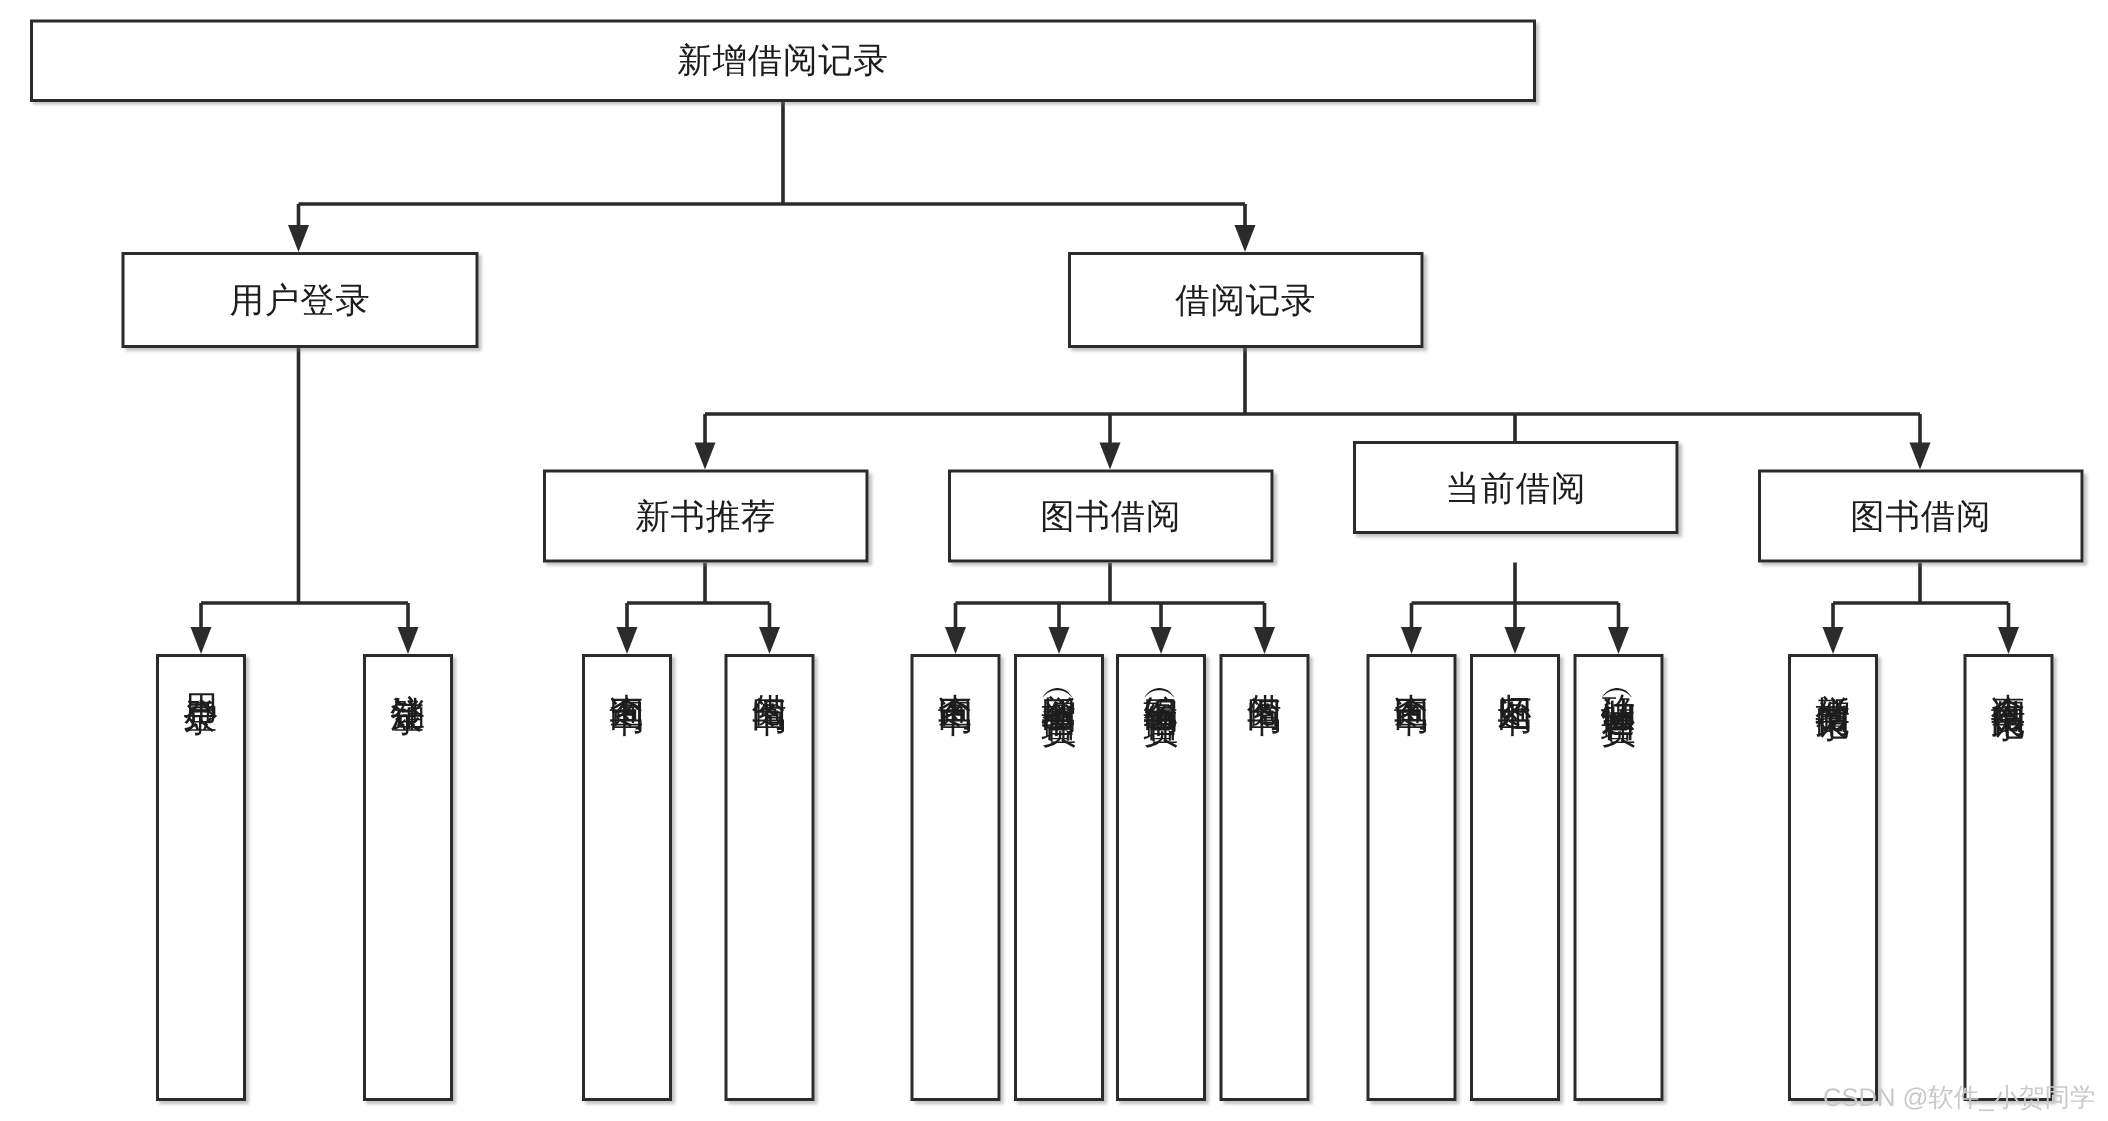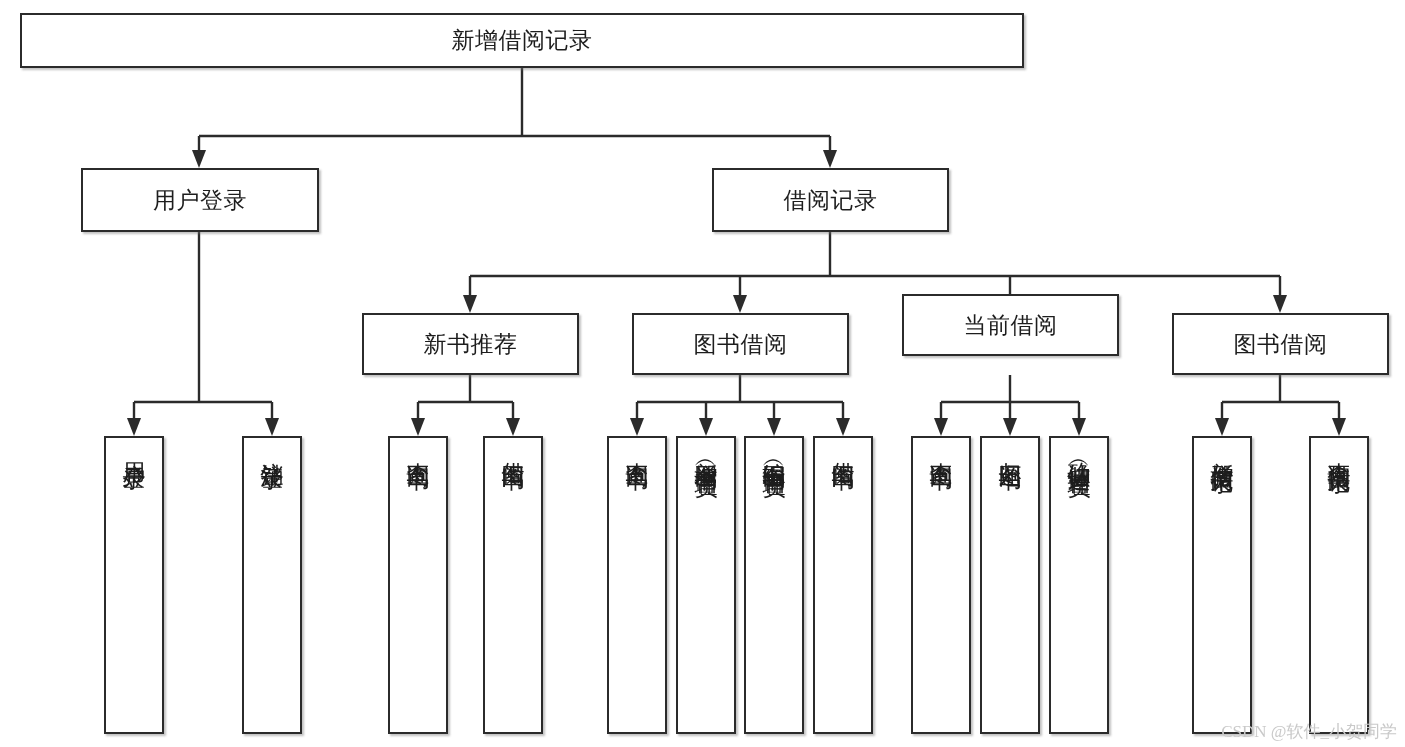--- a/index.html
+++ b/index.html
@@ -75,21 +75,21 @@
   #connectors polygon {
     fill: #2b2b2b;
   }
   
   #watermark {
     position: absolute;
     right: 8px;
     bottom: 4px;
     font-size: 17px;
     color: #c9c9c9;
-    font-family: Liberation Serif, serif;
+    font-family: Liberation Sans, sans-serif;
     white-space: nowrap;
     user-select: none;
   }
 </style>
 </head>
 <body>
 
 <div id="diagram-root">
 
   <svg id="connectors" viewBox="0 0 1405 747" xmlns="http://www.w3.org/2000/svg">

